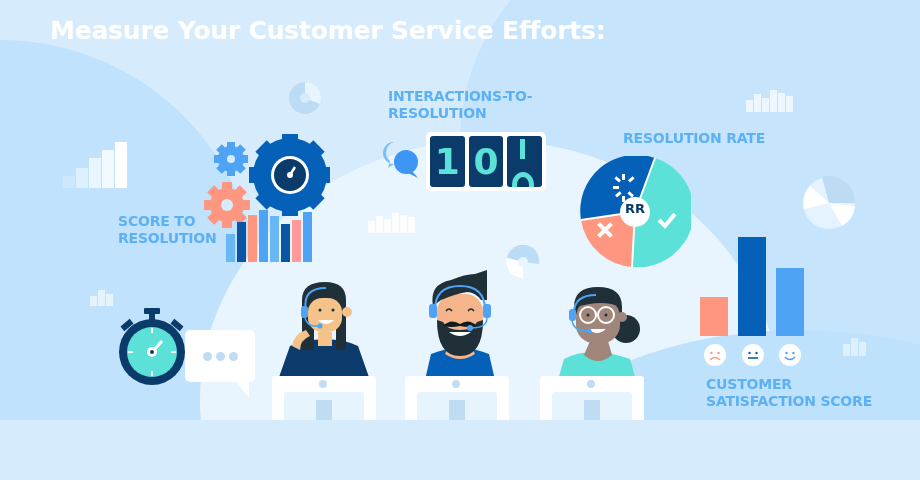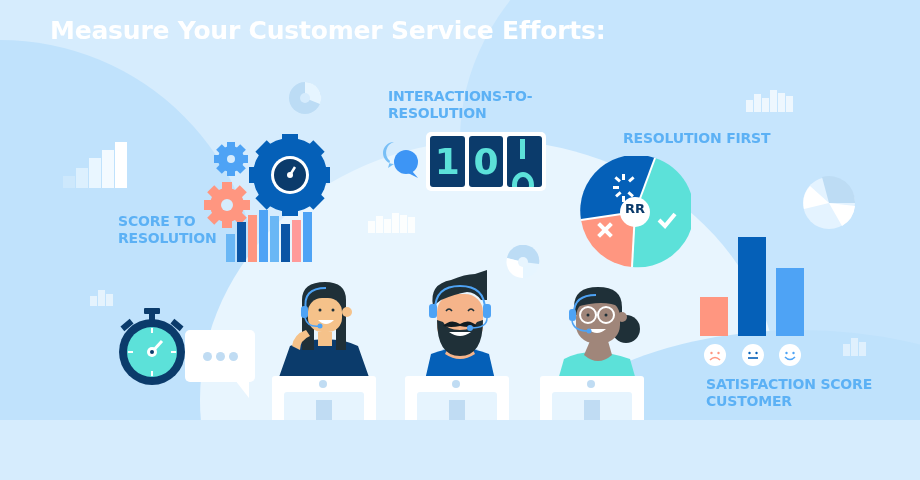--- a/index.html
+++ b/index.html
@@ -87,21 +87,21 @@
   </svg>
   <div class="abs" style="left:426px;top:132px;width:120px;height:59px;background:#ffffff;border-radius:5px;padding:4px;display:flex;gap:4px;">
     <div style="flex:1;background:#0b3b6b;border-radius:3px;color:#5ce1d9;font-size:36px;font-weight:bold;text-align:center;line-height:51px;">1</div>
     <div style="flex:1;background:#0b3b6b;border-radius:3px;color:#5ce1d9;font-size:36px;font-weight:bold;text-align:center;line-height:51px;">0</div>
     <div style="flex:1;background:#0b3b6b;border-radius:3px;position:relative;overflow:hidden;">
       <div style="position:absolute;left:13px;top:3px;width:5px;height:20px;background:#5ce1d9;"></div>
       <div style="position:absolute;left:5px;top:36px;width:22px;height:26px;border:5px solid #5ce1d9;border-radius:50%;"></div>
     </div>
   </div>
 
-  <div class="label" style="left:623px;top:130px;">RESOLUTION FIRST</div>
+  <div class="label" style="left:623px;top:130px;">RESOLUTION RATE</div>
   <svg class="abs" style="left:579px;top:156px;" width="112" height="112" viewBox="0 0 112 112">
 
     <path d="M56 56 L76 2 A56 56 0 0 1 53 111 Z" fill="#5ce1d9"></path>
 
     <path d="M56 56 L2 64 A56 56 0 0 1 76 2 Z" fill="#0560b8"></path>
 
     <path d="M56 56 L53 111 A56 56 0 0 1 2 64 Z" fill="#ff9680"></path>
     <line x1="56" y1="56" x2="76" y2="2" stroke="#fff" stroke-width="2"></line>
     <line x1="56" y1="56" x2="2" y2="64" stroke="#fff" stroke-width="2"></line>
     <line x1="56" y1="56" x2="53" y2="111" stroke="#fff" stroke-width="2"></line>
@@ -214,22 +214,22 @@
       <circle cx="15.5" cy="10" r="1.2" fill="#0560b8"></circle>
     <line x1="7" y1="15" x2="17" y2="15" stroke="#0560b8" stroke-width="1.6"></line>
   </svg>
   <svg class="abs" style="left:778px;top:343px;" width="24" height="24" viewBox="0 0 24 24">
     <circle cx="12" cy="12" r="11" fill="#fff"></circle>
     <circle cx="8.5" cy="10" r="1.2" fill="#4ea3f5"></circle>
       <circle cx="15.5" cy="10" r="1.2" fill="#4ea3f5"></circle>
     <path d="M7 14 Q12 19 17 14" fill="none" stroke="#4ea3f5" stroke-width="1.6"></path>
   </svg>
   <div class="label" style="left:706px;top:376px;">
+    <div>CUSTOMER</div>
     <div>SATISFACTION SCORE</div>
-    <div>CUSTOMER</div>
   </div>
 
   <svg class="abs" style="left:270px;top:280px;" width="110" height="100" viewBox="0 0 110 100">
     <path d="M8 100 L20 66 Q40 58 55 60 Q70 58 88 66 L100 100 Z" fill="#0b3b6b"></path>
     <rect x="48" y="52" width="14" height="14" fill="#f5c28a"></rect>
     <path d="M32 20 Q32 2 55 2 Q76 2 76 20 L76 70 L66 70 L66 40 L44 40 L44 70 L32 70 Z" fill="#1f3038"></path>
     <rect x="38" y="18" width="34" height="34" rx="14" fill="#f5c28a"></rect>
     <path d="M36 22 Q40 6 56 6 Q74 6 74 22 Q60 18 52 12 Q46 20 36 22 Z" fill="#1f3038"></path>
     <circle cx="77" cy="32" r="5" fill="#f5c28a"></circle>
     <circle cx="50" cy="30" r="1.5" fill="#1f3038"></circle>

